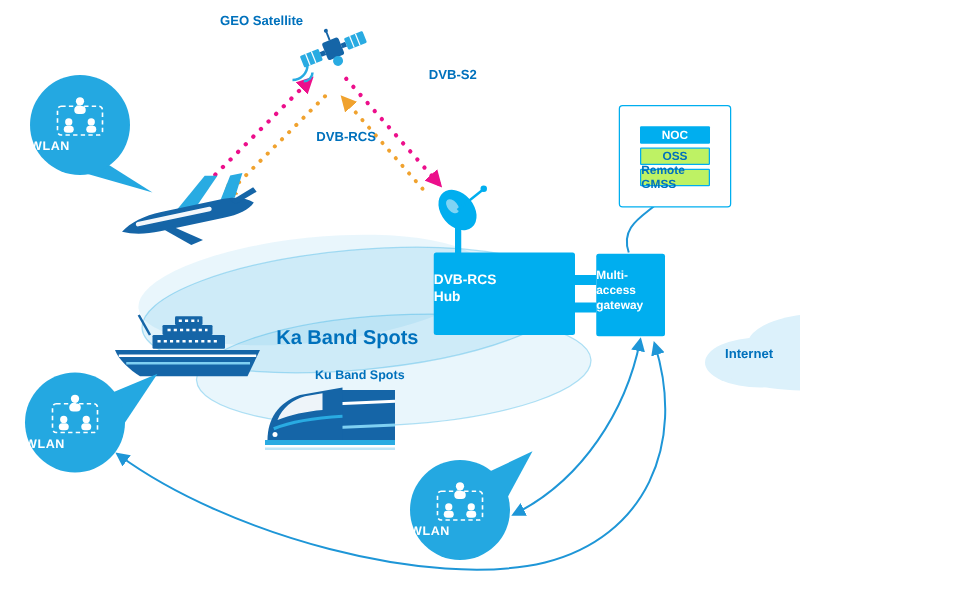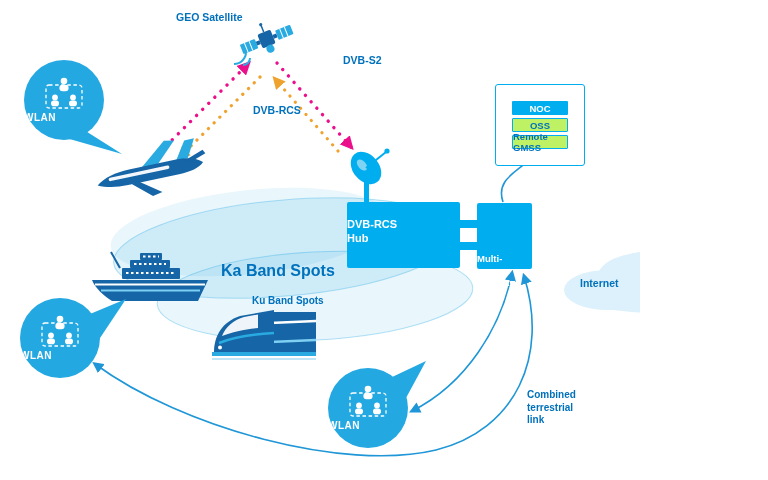--- a/index.html
+++ b/index.html
@@ -190,32 +190,29 @@
 </svg>
 
 <div class="lbl" style="left:176px;top:11px;">GEO Satellite</div>
 <div class="lbl" style="left:299px;top:54px;padding-left:44px;">DVB-S2</div>
 <div class="lbl" style="left:253px;top:104px;">DVB-RCS</div>
 <div class="lbl" style="left:221px;top:261px;font-size:16px;">Ka Band Spots</div>
 <div class="lbl" style="left:252px;top:295px;font-size:10px;">Ku Band Spots</div>
 
 <div class="lbl white center" style="left:347px;top:218px;width:113px;font-size:11px;">DVB-RCS
 Hub</div>
-<div class="lbl white center small" style="left:477px;top:215px;width:55px;margin-top:38px;">Multi-
+<div class="lbl white center small" style="left:477px;top:215px;width:55px;">Multi-
 access
 gateway</div>
 
 <div class="noc-stack">
   <div class="noc-row filled">NOC</div>
   <div class="noc-row outline">OSS</div>
   <div class="noc-row outline">Remote GMSS</div>
 </div>
 
 <div class="lbl center" style="left:580px;top:277px;width:80px;font-weight:700;">Internet</div>
-<div class="lbl" style="left:527px;top:389px;width:72px;font-size:10px;">Combined
-terrestrial
-link</div>
 
 <div class="lbl white center" style="left:24px;top:112px;width:80px;font-size:10px;letter-spacing:0.5px;">WLAN</div>
 <div class="lbl white center" style="left:20px;top:350px;width:80px;font-size:10px;letter-spacing:0.5px;">WLAN</div>
 <div class="lbl white center" style="left:328px;top:420px;width:80px;font-size:10px;letter-spacing:0.5px;">WLAN</div>
 
 </div>
 
 </body></html>

